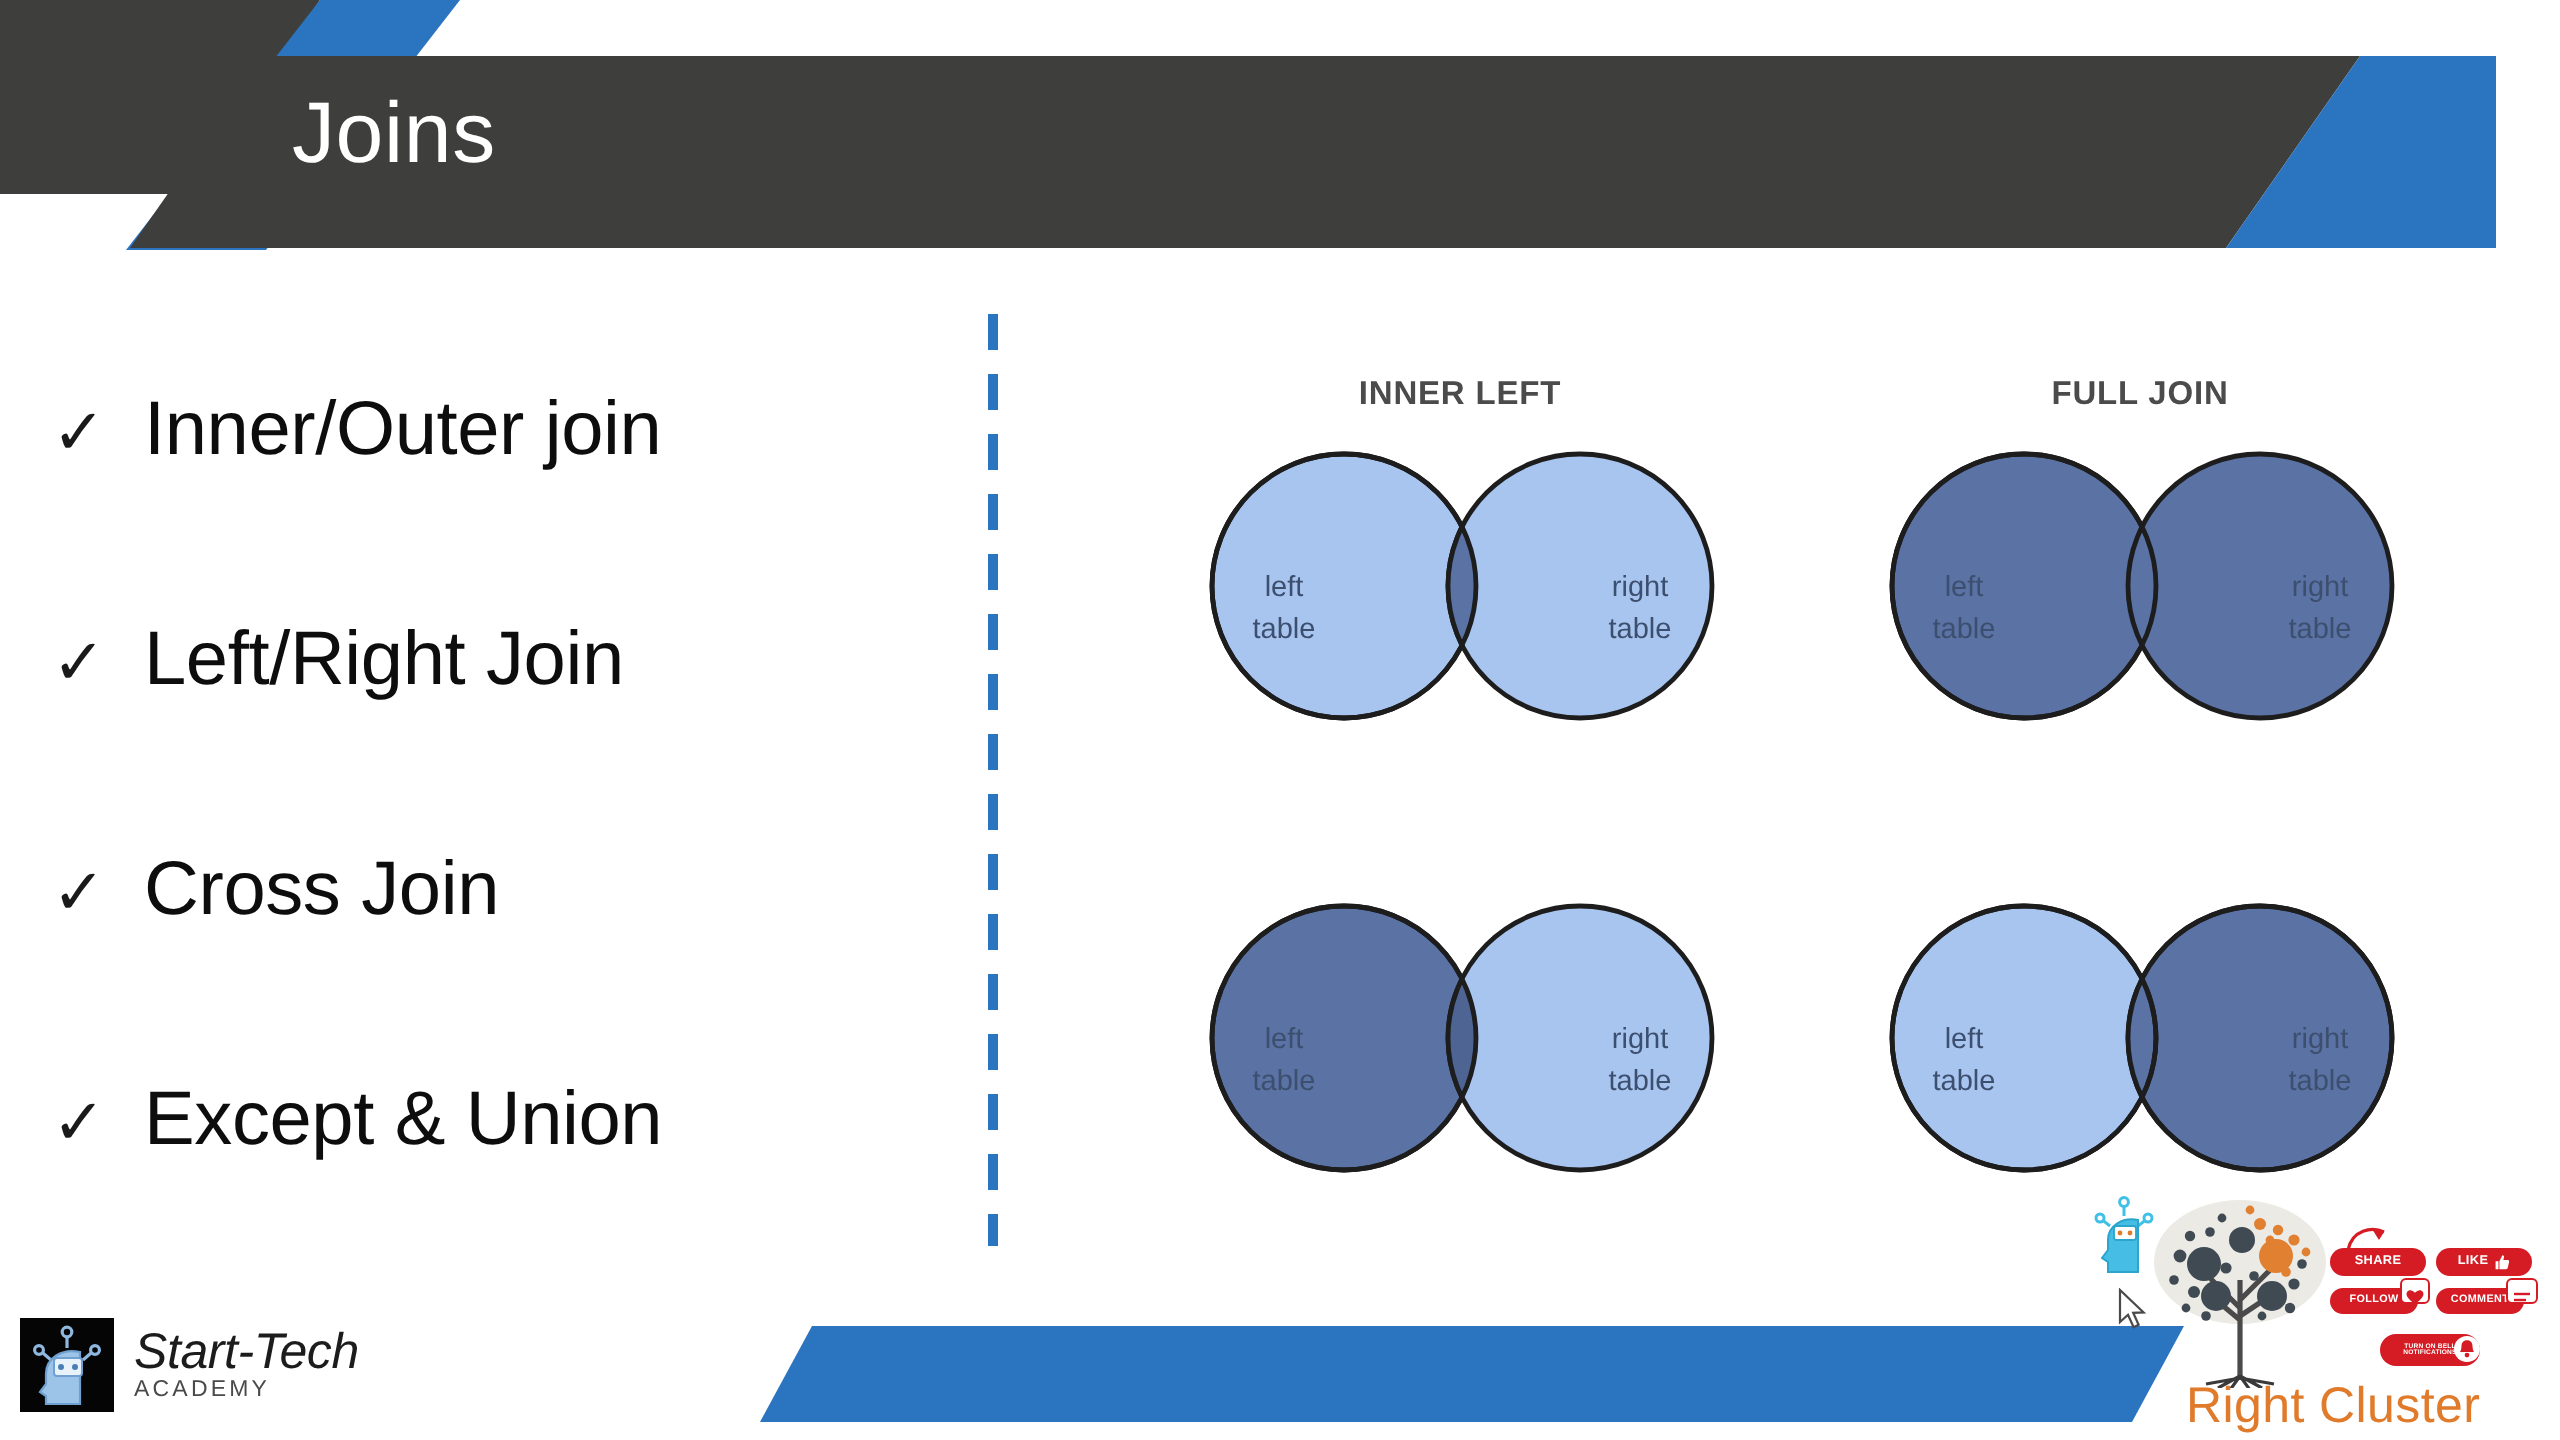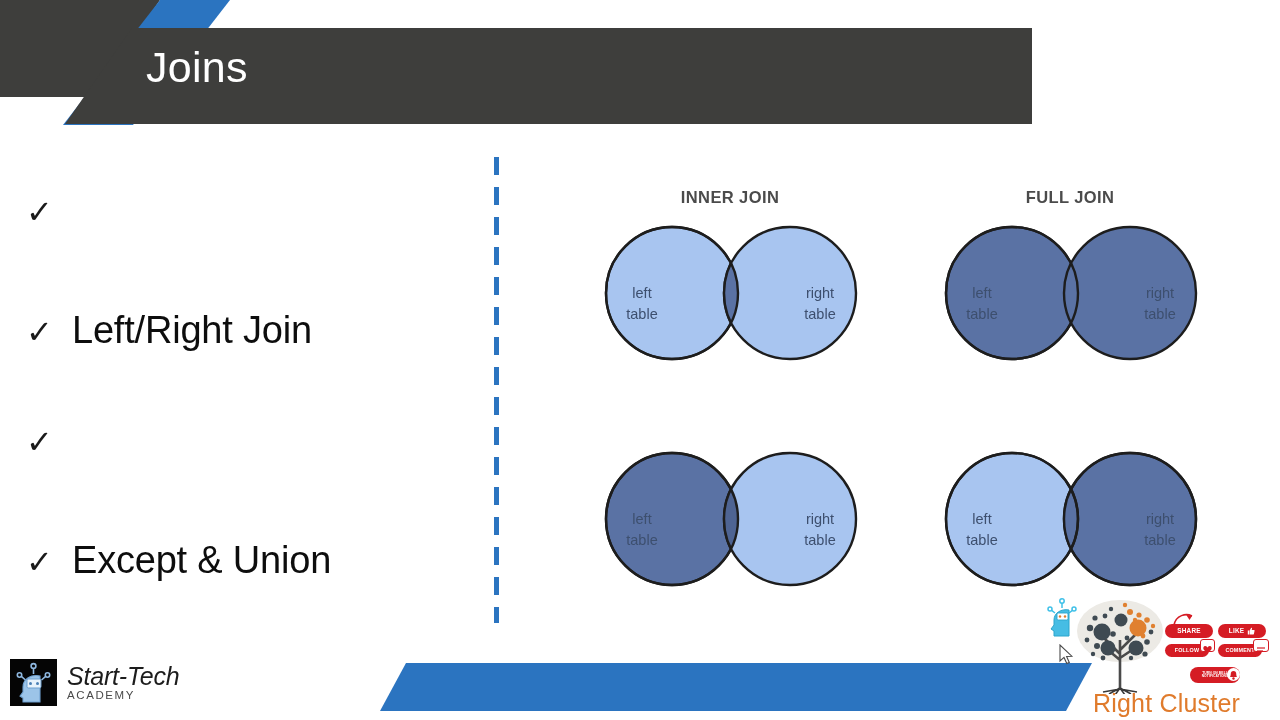--- a/index.html
+++ b/index.html
@@ -12,21 +12,21 @@
     height: 720px;
     position: relative;
     overflow: hidden;
     font-family: "Liberation Sans", sans-serif;
   }
 
   
   #header-band {
     position: absolute;
     left: 0; top: 0;
-    width: 1032px; height: 130px;
+    width: 1248px; height: 130px;
     overflow: hidden;
   }
   .hdr-shape { position: absolute; }
 
   
   #hdr-dark-top {
     left: 0; top: 0;
     width: 320px; height: 97px;
     background: #3e3e3c;
     clip-path: polygon(0 0, 160px 0, 95px 97px, 0 97px);
@@ -238,44 +238,46 @@
   <div class="hdr-shape" id="hdr-blue-stripe"></div>
   <div class="hdr-shape" id="hdr-dark-main"></div>
   <div class="hdr-shape" id="hdr-blue-right"></div>
   <div id="page-title">Joins</div>
 </div>
 
 <div id="bullet-list">
 
   <div class="bullet-row">
     <span class="check-mark">✓</span>
+    <span class="bullet-text">Inner/Outer join</span>
   </div>
 
   <div class="bullet-row">
     <span class="check-mark">✓</span>
     <span class="bullet-text">Left/Right Join</span>
   </div>
 
   <div class="bullet-row">
     <span class="check-mark">✓</span>
+    <span class="bullet-text">Cross Join</span>
   </div>
 
   <div class="bullet-row">
     <span class="check-mark">✓</span>
     <span class="bullet-text">Except &amp; Union</span>
   </div>
 
 </div>
 
 <div id="divider"></div>
 
 <div id="venn-grid">
 
   <div class="venn-cell" id="venn-cell-0">
-    <div class="venn-title">INNER JOIN</div>
+    <div class="venn-title">INNER LEFT</div>
     <svg class="venn-svg" width="296" height="150" viewBox="0 0 296 150">
       <defs>
         <clipPath id="clipL0">
             <circle cx="90" cy="75" r="66"></circle>
           </clipPath>
       </defs>
       <circle cx="90" cy="75" r="66" fill="#a8c5f0" stroke="#1d1d1d" stroke-width="2.4"></circle>
       <circle cx="208" cy="75" r="66" fill="#a8c5f0" stroke="#1d1d1d" stroke-width="2.4"></circle>
       <g clip-path="url(#clipL0)">
         <circle cx="208" cy="75" r="66" fill="#5a72a4" stroke="#1d1d1d" stroke-width="2.4"></circle>

